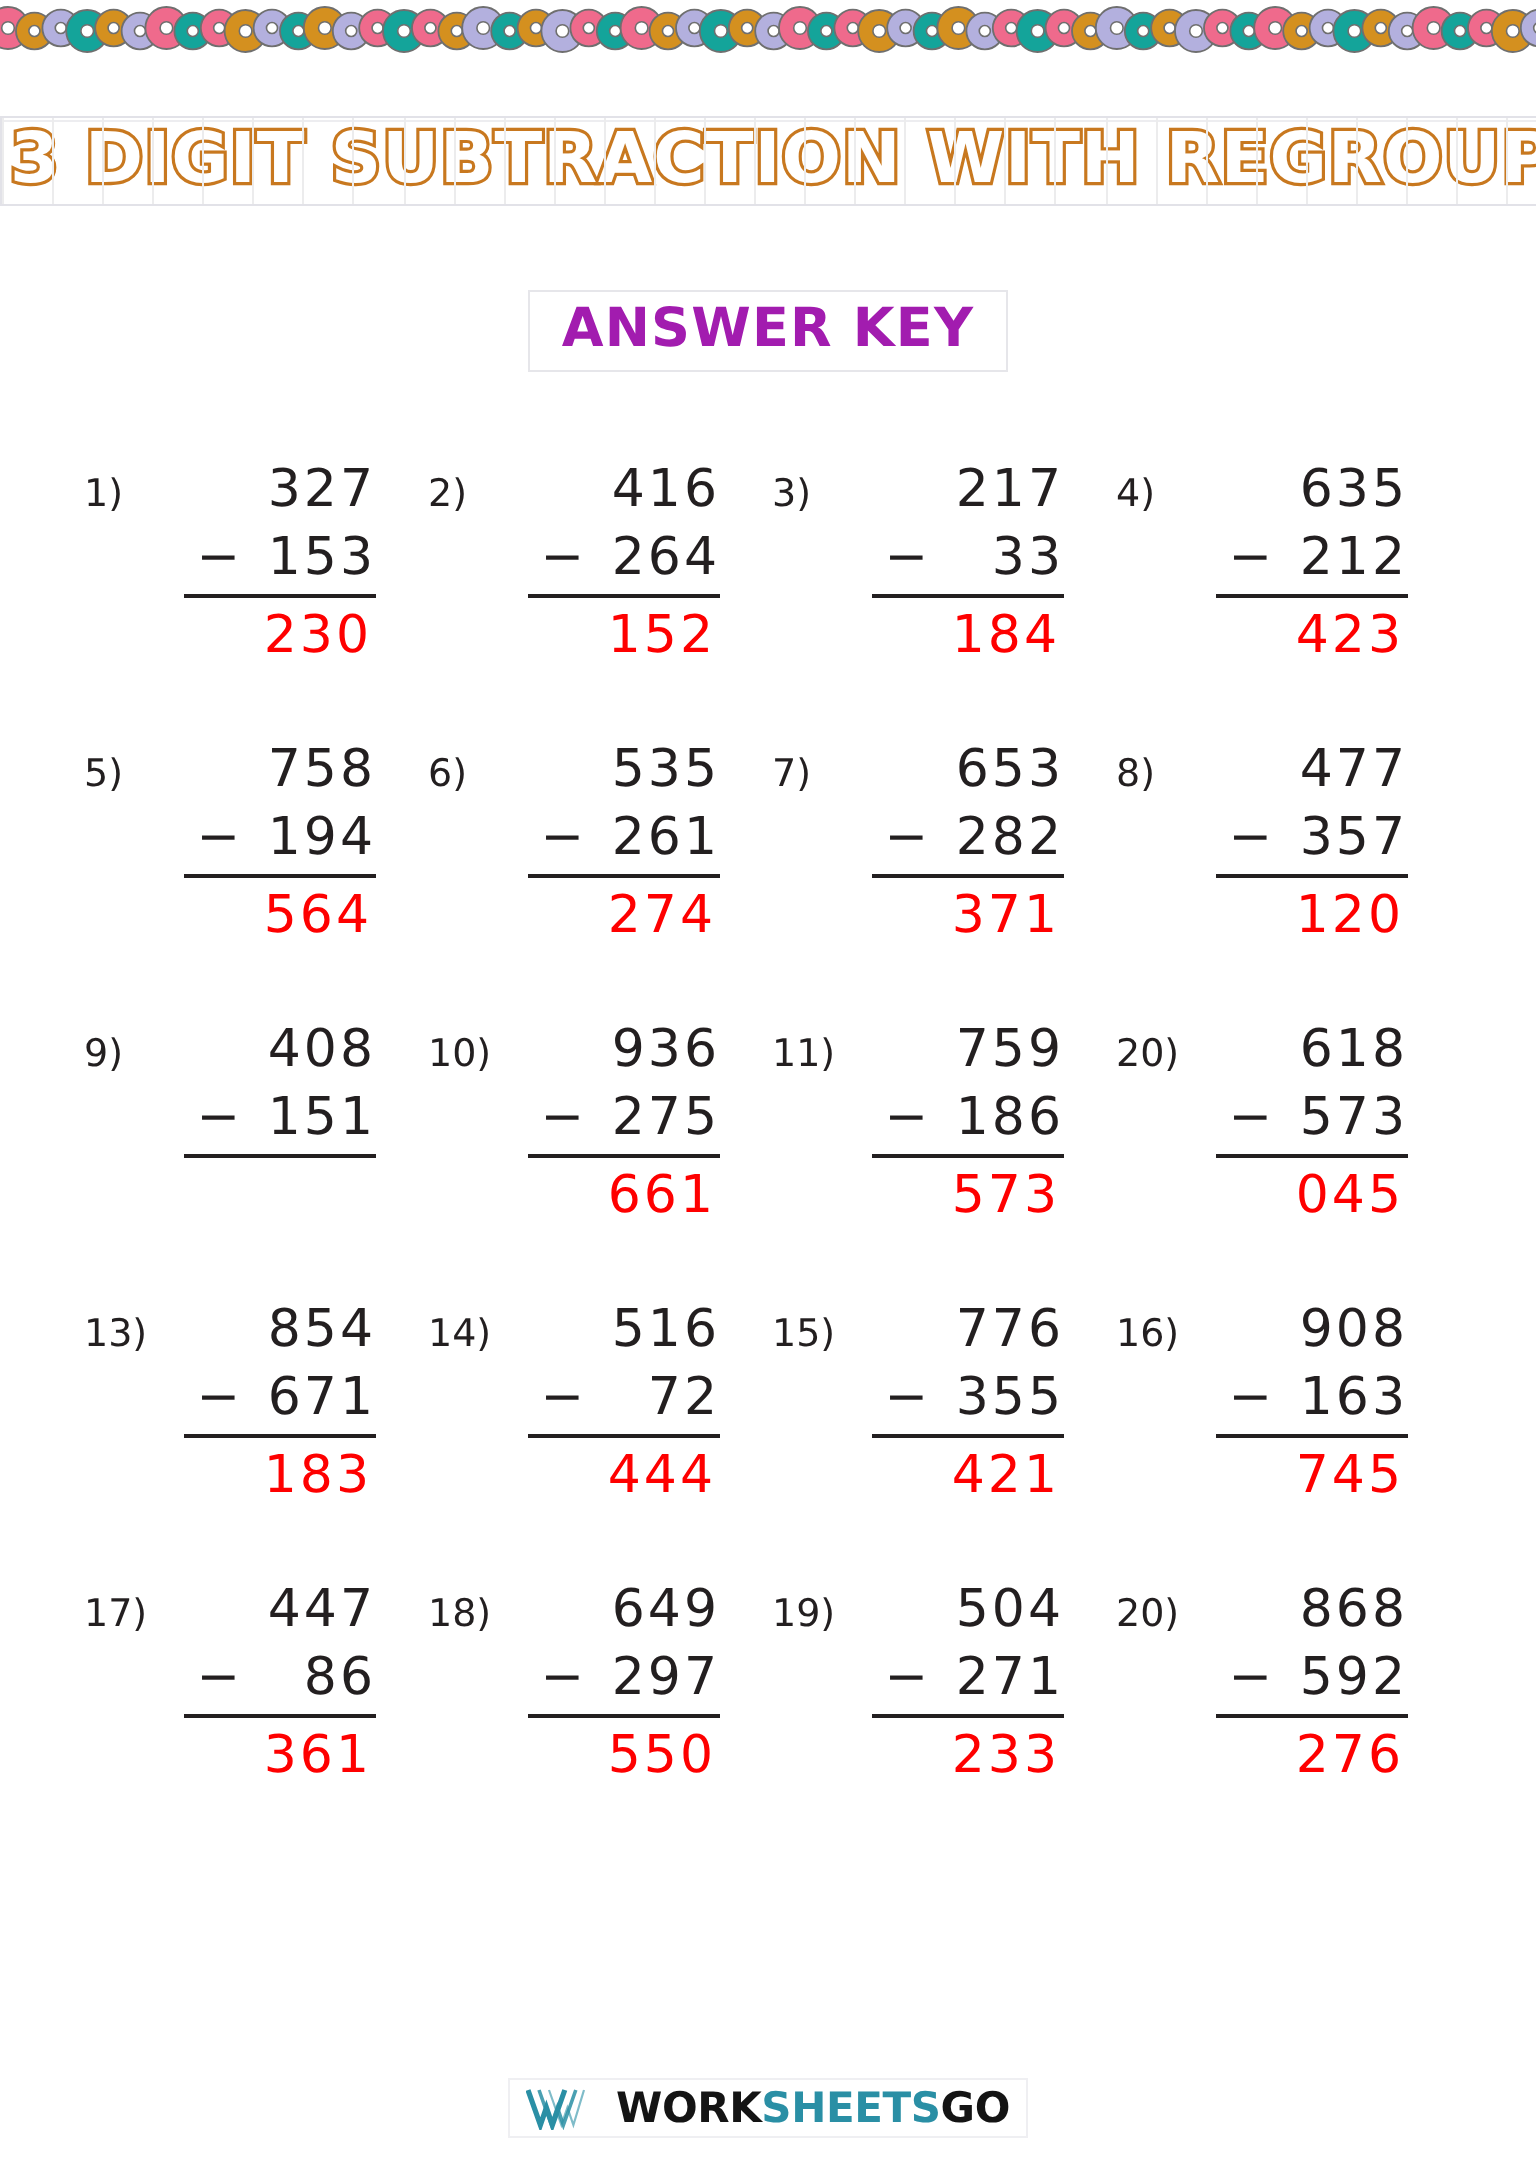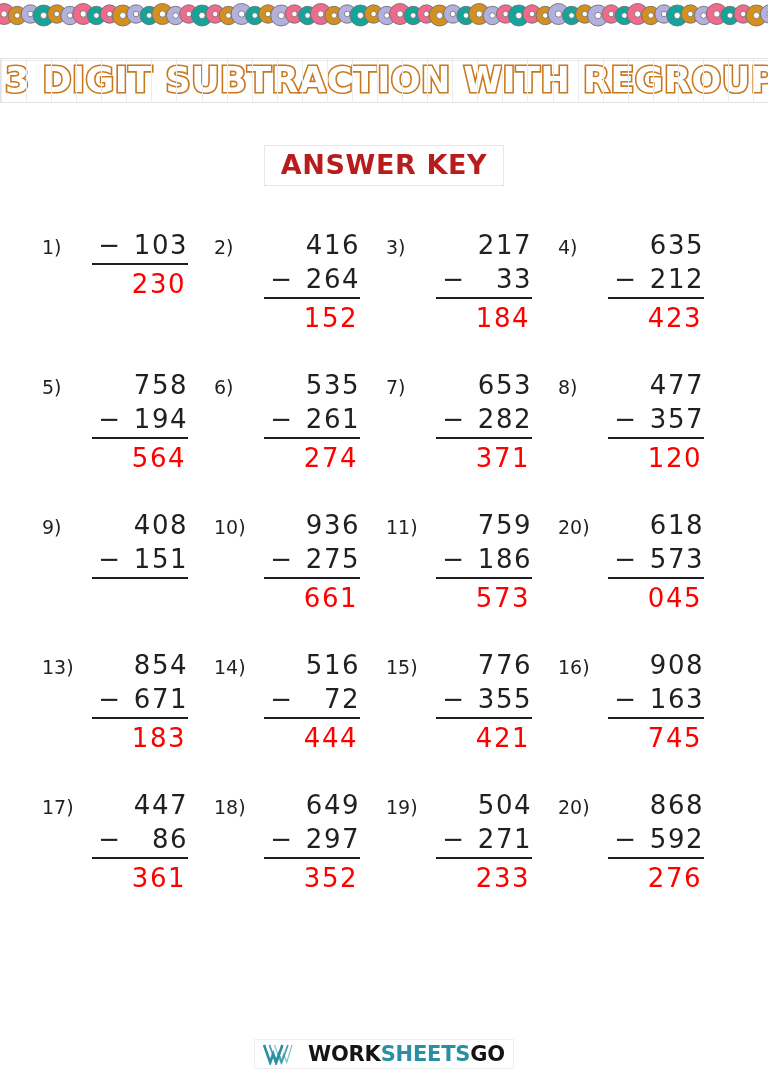--- a/index.html
+++ b/index.html
@@ -86,21 +86,21 @@
   .answerkey-box {
     display: inline-block;
     border: 1px solid #e6e6ea;
     padding: 5px 16px 7px 16px;
     background: #ffffff;
   }
   .answerkey-text {
     font-family: "DejaVu Sans", sans-serif;
     font-size: 27px;
     font-weight: bold;
-    color: #b91c1c;
+    color: #a21caf;
     letter-spacing: 0.6px;
     line-height: 1;
     text-align: center;
   }
 
   
   .problems {
     position: absolute;
     top: 228px;
     left: 42px;
@@ -372,22 +372,26 @@
     <div class="answerkey-text">ANSWER KEY</div>
   </div>
 </div>
 
 <div class="problems" id="problem-grid">
     <div class="prow">
       <div class="pcell">
         <div class="pnum">1)</div>
         <div class="pstack">
           <div class="prow-line">
-            <span class="pminus">−</span>
-            <span class="pnumber">103</span>
+            <span class="pminus hidden">−</span>
+            <span class="pnumber">327</span>
+          </div>
+          <div class="prow-line">
+            <span class="pminus">−</span>
+            <span class="pnumber">153</span>
           </div>
           <div class="pbar"></div>
           <div class="panswer">230</div>
         </div>
       </div>
       <div class="pcell">
         <div class="pnum">2)</div>
         <div class="pstack">
           <div class="prow-line">
             <span class="pminus hidden">−</span>
@@ -638,21 +642,21 @@
         <div class="pstack">
           <div class="prow-line">
             <span class="pminus hidden">−</span>
             <span class="pnumber">649</span>
           </div>
           <div class="prow-line">
             <span class="pminus">−</span>
             <span class="pnumber">297</span>
           </div>
           <div class="pbar"></div>
-          <div class="panswer">352</div>
+          <div class="panswer">550</div>
         </div>
       </div>
       <div class="pcell">
         <div class="pnum">19)</div>
         <div class="pstack">
           <div class="prow-line">
             <span class="pminus hidden">−</span>
             <span class="pnumber">504</span>
           </div>
           <div class="prow-line">

